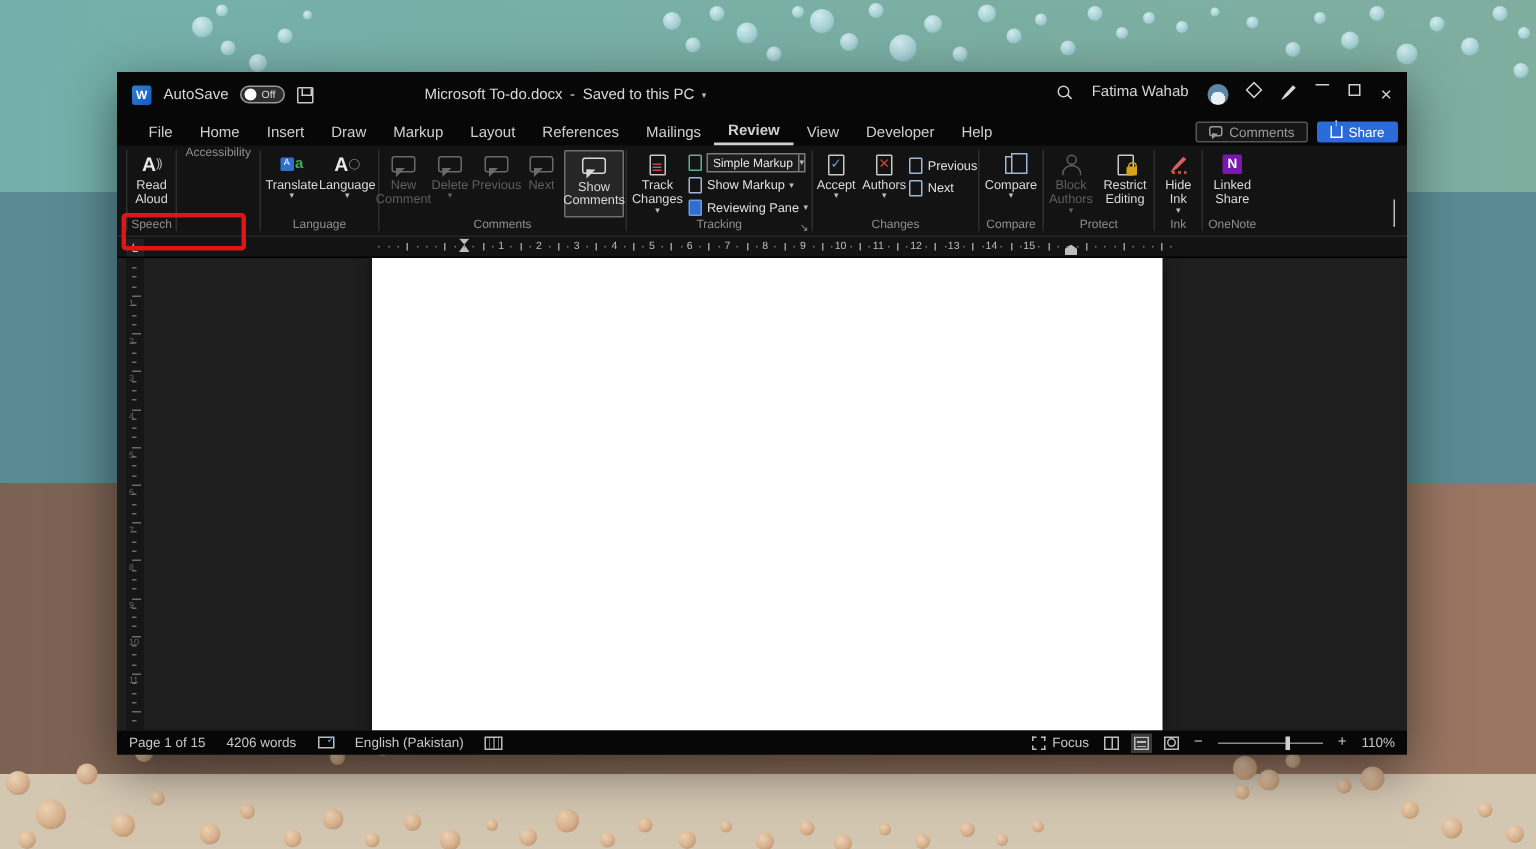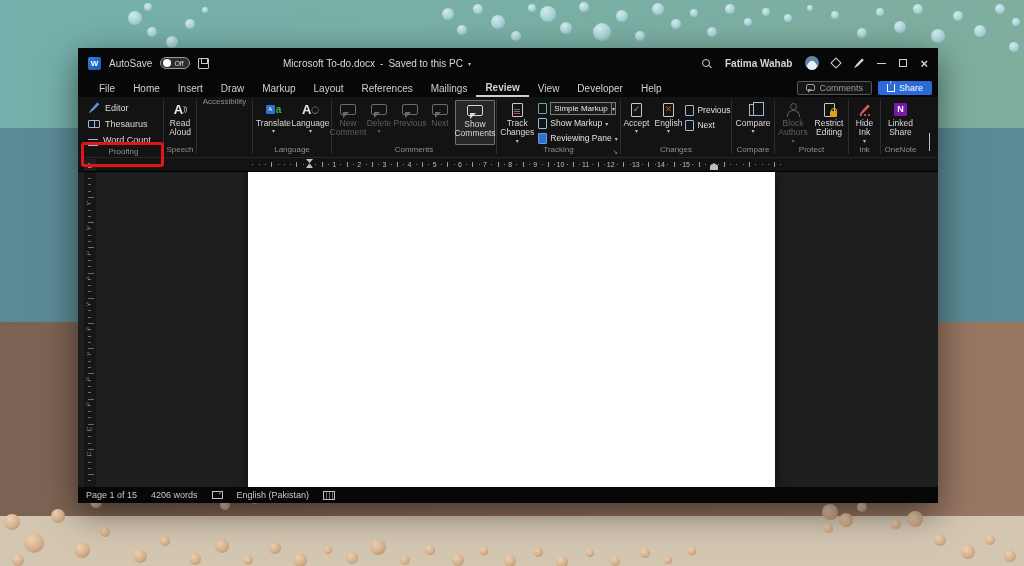--- a/index.html
+++ b/index.html
@@ -24,21 +24,21 @@
               background:#070707; font-size:10px; position:relative; }
   .applogo { width:13px; height:13px; border-radius:2px; background:linear-gradient(135deg,#2f7fd4,#185abd);
              color:#fff; font-size:8px; font-weight:bold; display:flex; align-items:center; justify-content:center; }
   .toggle { width:30px; height:12px; border:1px solid #9a9a9a; border-radius:6px; background:#2d2d2d;
             display:flex; align-items:center; padding:0 2px; gap:3px; }
   .knob { width:8px; height:8px; border-radius:50%; background:#fff; }
   .toggle-state { font-size:7px; color:#dcdcdc; }
   .save-ic { width:11px; height:11px; border:1px solid #c9c9c9; border-radius:1px; position:relative; }
   .save-ic::after { content:""; position:absolute; left:2px; top:0; width:5px; height:4px; border:1px solid #c9c9c9; border-top:none; }
   .tbar-title { position:absolute; left:205px; display:flex; gap:5px; align-items:center; color:#d9d9d9; }
-  .tbar-right { margin-left:auto; display:flex; align-items:center; gap:13px;font-weight:bold; }
+  .tbar-right { margin-left:auto; display:flex; align-items:flex-start; gap:13px; }
   .mag { width:11px; height:11px; position:relative; }
   .mag::before { content:""; position:absolute; left:1px; top:1px; width:6px; height:6px; border:1px solid #cfcfcf; border-radius:50%; }
   .mag::after { content:""; position:absolute; left:7px; top:8px; width:4px; height:1px; background:#cfcfcf; transform:rotate(45deg); }
   .avatar { width:14px; height:14px; border-radius:50%;
             background:radial-gradient(circle at 50% 70%, #e8f0f4 0 38%, #5d86a8 40% 100%); }
   .diamond { width:8px; height:8px; border:1px solid #cfcfcf; transform:rotate(45deg); }
   .pen-w { width:11px; height:11px; background:#d9d9d9;
            clip-path:polygon(8% 92%, 30% 60%, 78% 8%, 95% 22%, 45% 72%, 12% 95%); }
   .minl { width:9px; height:1px; background:#cfcfcf; display:inline-block; }
   .maxs { width:8px; height:8px; border:1px solid #cfcfcf; display:inline-block; }
@@ -297,37 +297,20 @@
         <span class="sharebtn" id="sharebtn" style="background: rgb(43, 107, 217);">
           <span class="share-ic"></span>
           <span>Share</span>
         </span>
       </span>
     </div>
 
     <div class="ribbon">
       <div class="callout"></div>
 
-      <div class="rgroup" style="width:79px">
-        <div class="rbody stack">
-          <span class="sbtn">
-            <span class="pen-blue"></span>
-            <span>Editor</span>
-          </span>
-          <span class="sbtn">
-            <span class="book"></span>
-            <span>Thesaurus</span>
-          </span>
-          <span class="sbtn">
-            <span class="lines3" style="margin-top:0"></span>
-            <span>Word Count</span>
-          </span>
-        </div>
-        <div class="rlabel">Proofing</div>
-      </div>
       <div class="rsep"></div>
 
       <div class="rgroup" style="width:32px">
         <div class="rbody">
           <span class="bigbtn">
             <span class="bicon">
                 <span class="bigA">A</span>
                 <span class="waves">))</span>
               </span>
             <span>Read Aloud</span>
@@ -451,21 +434,21 @@
               </span>
             <span>Accept</span>
             <span class="dd">▾</span>
           </span>
           <span class="bigbtn" style="width:28px">
             <span class="bicon">
                 <span class="page-ic">
                   <span class="xx">✕</span>
                 </span>
               </span>
-            <span>English</span>
+            <span>Authors</span>
             <span class="dd">▾</span>
           </span>
           <span class="trkcol" style="padding-top:3px">
             <span class="trkrow">
               <span class="mini-ic"></span>
               <span>Previous</span>
             </span>
             <span class="trkrow">
               <span class="mini-ic"></span>
               <span>Next</span>
@@ -702,15 +685,30 @@
     <div class="statusbar">
       <span class="sb-item">Page 1 of 15</span>
       <span class="sb-item">4206 words</span>
       <span class="sb-item">
           <span class="bookchk"></span>
         </span>
       <span class="sb-item">English (Pakistan)</span>
       <span class="sb-item">
           <span class="kbd"></span>
         </span>
+      <span class="sb-right">
+        <span class="sb-item">
+          <span class="focus-ic"></span>
+          <span>Focus</span>
+        </span>
+        <span class="v-ic mid"></span>
+        <span class="v-ic lines sel"></span>
+        <span class="v-ic globe"></span>
+        <span class="zsign">−</span>
+        <span class="zline">
+            <span class="zthumb"></span>
+          </span>
+        <span class="zsign">+</span>
+        <span class="sb-item">110%</span>
+      </span>
     </div>
   </div>
 </div>
 
 </body></html>

